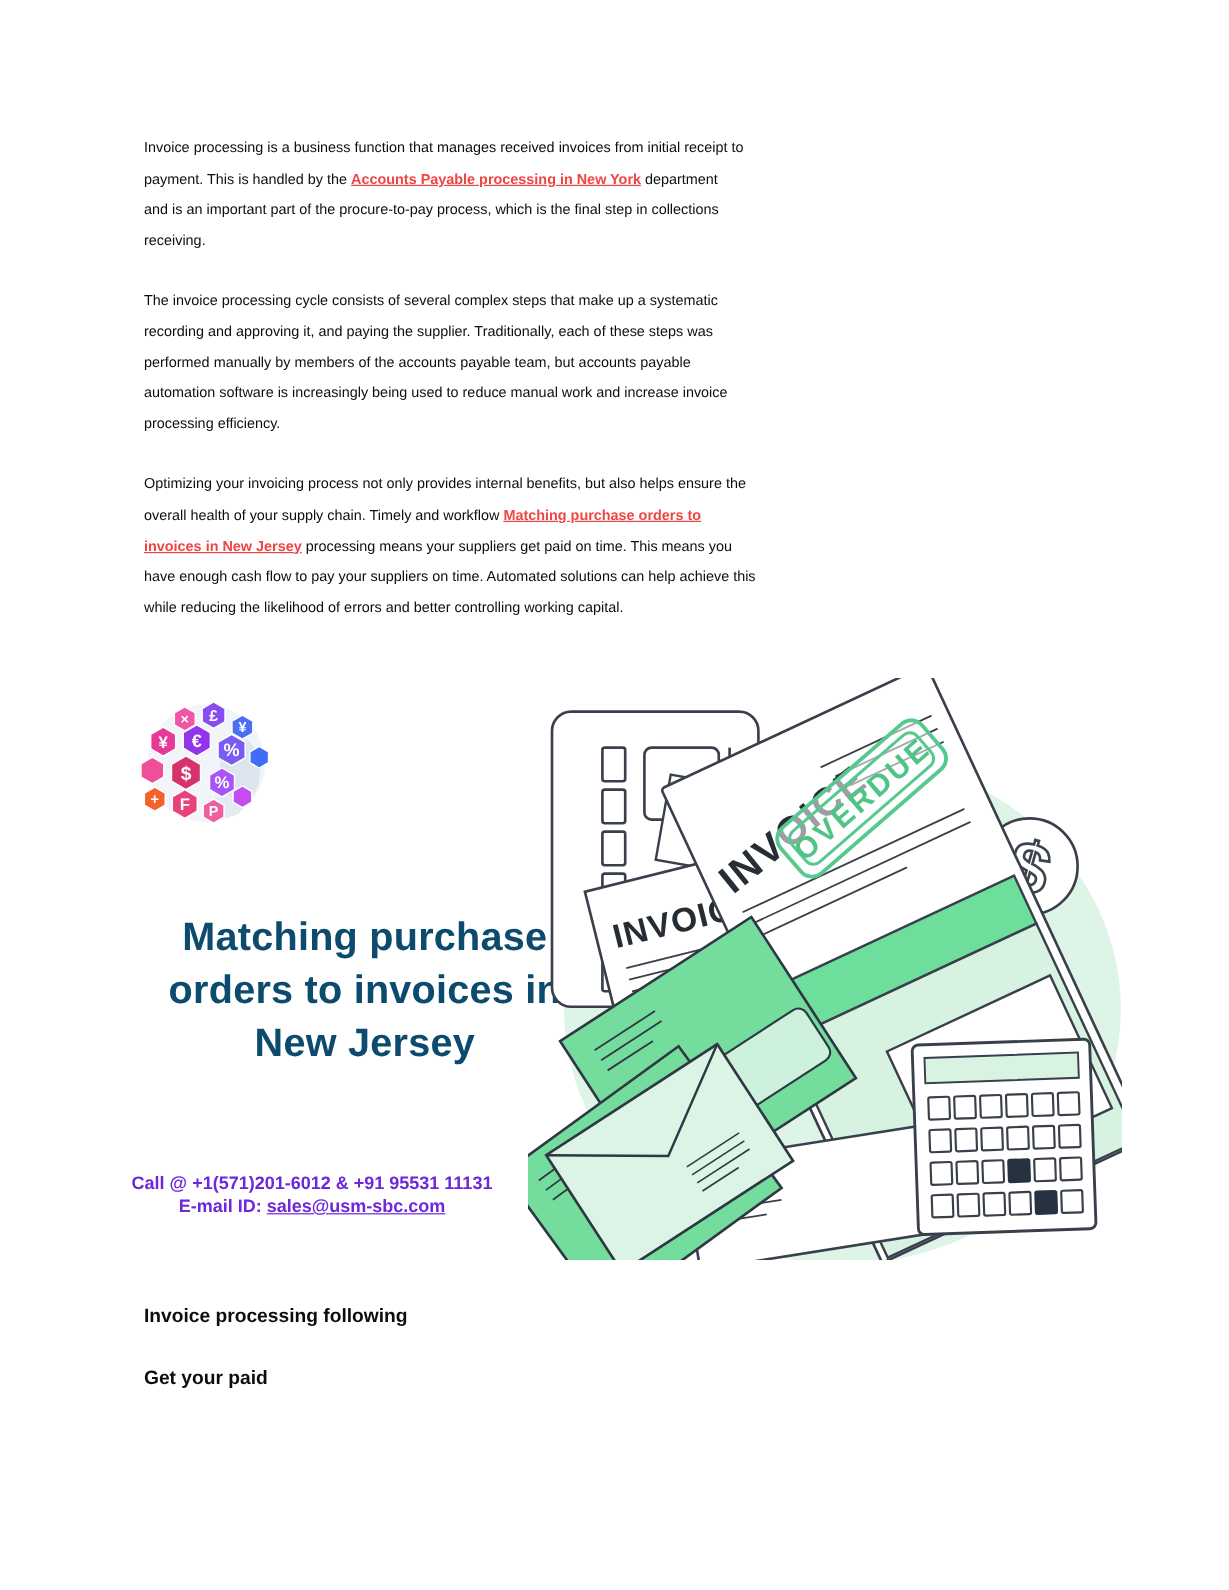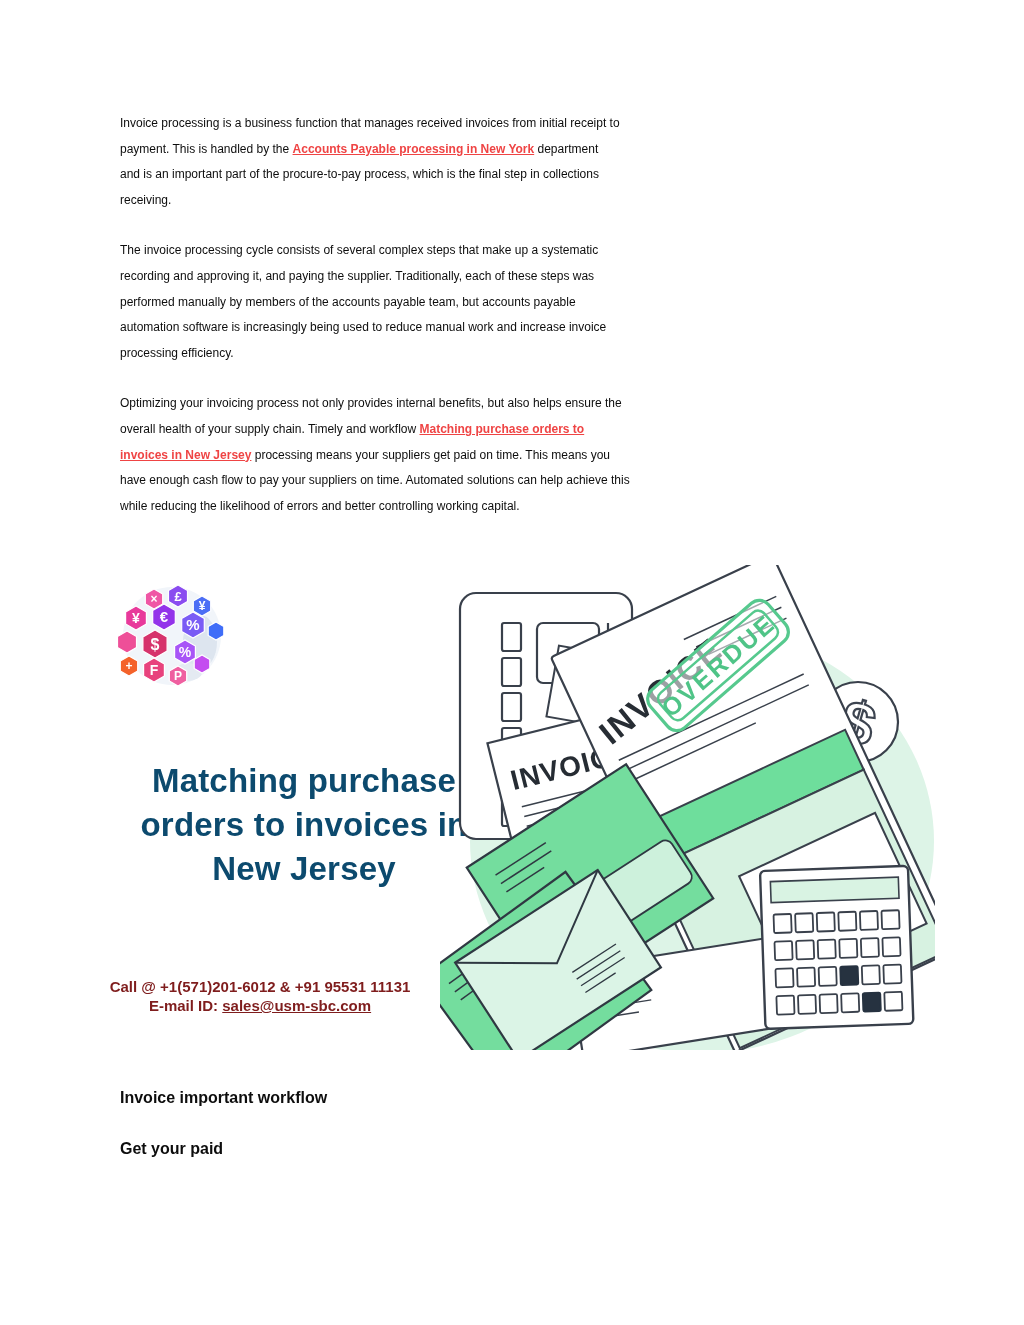--- a/index.html
+++ b/index.html
@@ -12,21 +12,21 @@
   .line{white-space:pre;}
   .doclink{color:#ef4444;font-weight:bold;text-decoration:underline;cursor:pointer;}
   .flyer{position:absolute;left:88px;top:565px;width:848px;height:487px;margin:0;background:#fff;}
   .flyer-logo{position:absolute;left:26px;top:19px;}
   .flyer-title{
     position:absolute;left:20px;top:146px;width:392px;text-align:center;
     font-size:33px;font-weight:bold;color:#0c4a6e;line-height:44px;letter-spacing:.2px;margin-top:48px;
   }
   .flyer-contact{
     position:absolute;left:0;top:412px;width:344px;text-align:center;
-    font-weight:bold;font-size:15px;color:#7f1d1d;line-height:19px;
+    font-weight:bold;font-size:15px;color:#6d28d9;line-height:19px;
   }
   .u{text-decoration:underline;}
   .illus{position:absolute;left:352px;top:0;}
   .doc-headings{position:absolute;left:120px;top:1089px;font-size:16px;font-weight:bold;}
   .doc-headings .h2{margin-top:33px;}
 </style>
 </head>
 <body>
 
 <div class="page">
@@ -228,17 +228,17 @@
             <rect x="55.2" y="125.6" width="17.5" height="18.5" rx="1.5" fill="#ffffff" stroke="#39404b" stroke-width="1.8"></rect>
             <rect x="76.80000000000001" y="125.6" width="17.5" height="18.5" rx="1.5" fill="#ffffff" stroke="#39404b" stroke-width="1.8"></rect>
             <rect x="98.4" y="125.6" width="17.5" height="18.5" rx="1.5" fill="#263240" stroke="#263240" stroke-width="1.8"></rect>
             <rect x="120" y="125.6" width="17.5" height="18.5" rx="1.5" fill="#ffffff" stroke="#39404b" stroke-width="1.8"></rect>
           </g>
       </g>
     </svg>
   </figure>
 
   <div class="doc-headings">
-    <div class="h1">Invoice important workflow</div>
+    <div class="h1">Invoice processing following</div>
     <div class="h2">Get your paid</div>
   </div>
 
 </div>
 
 </body></html>

